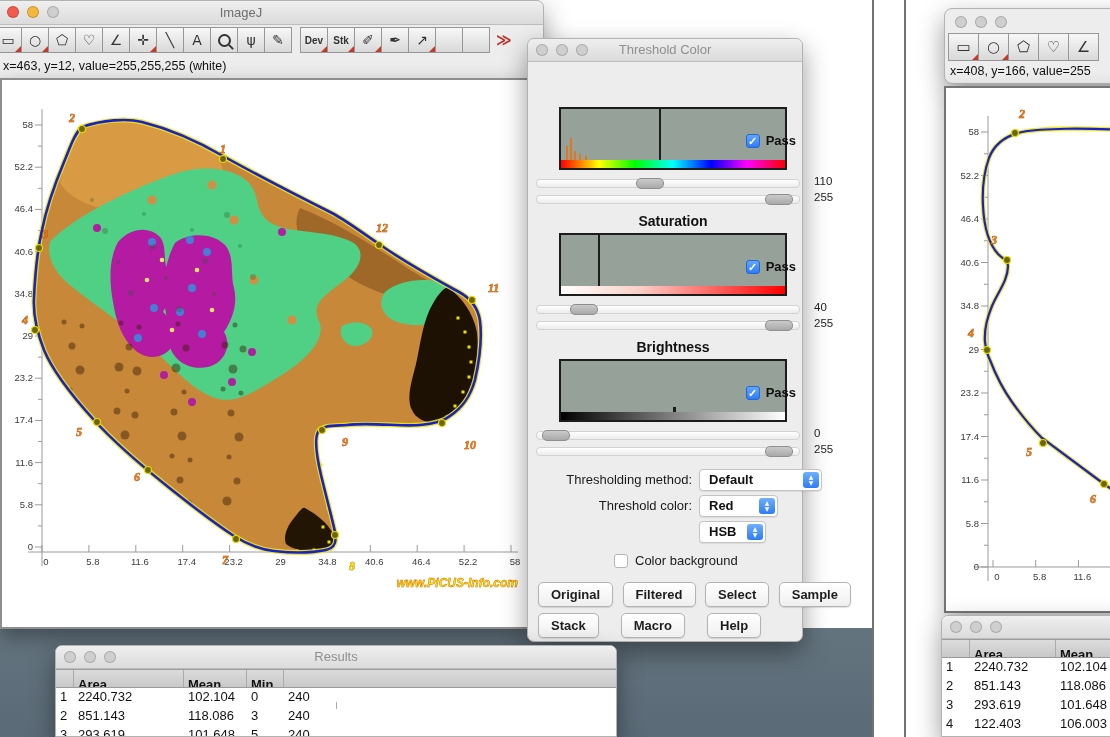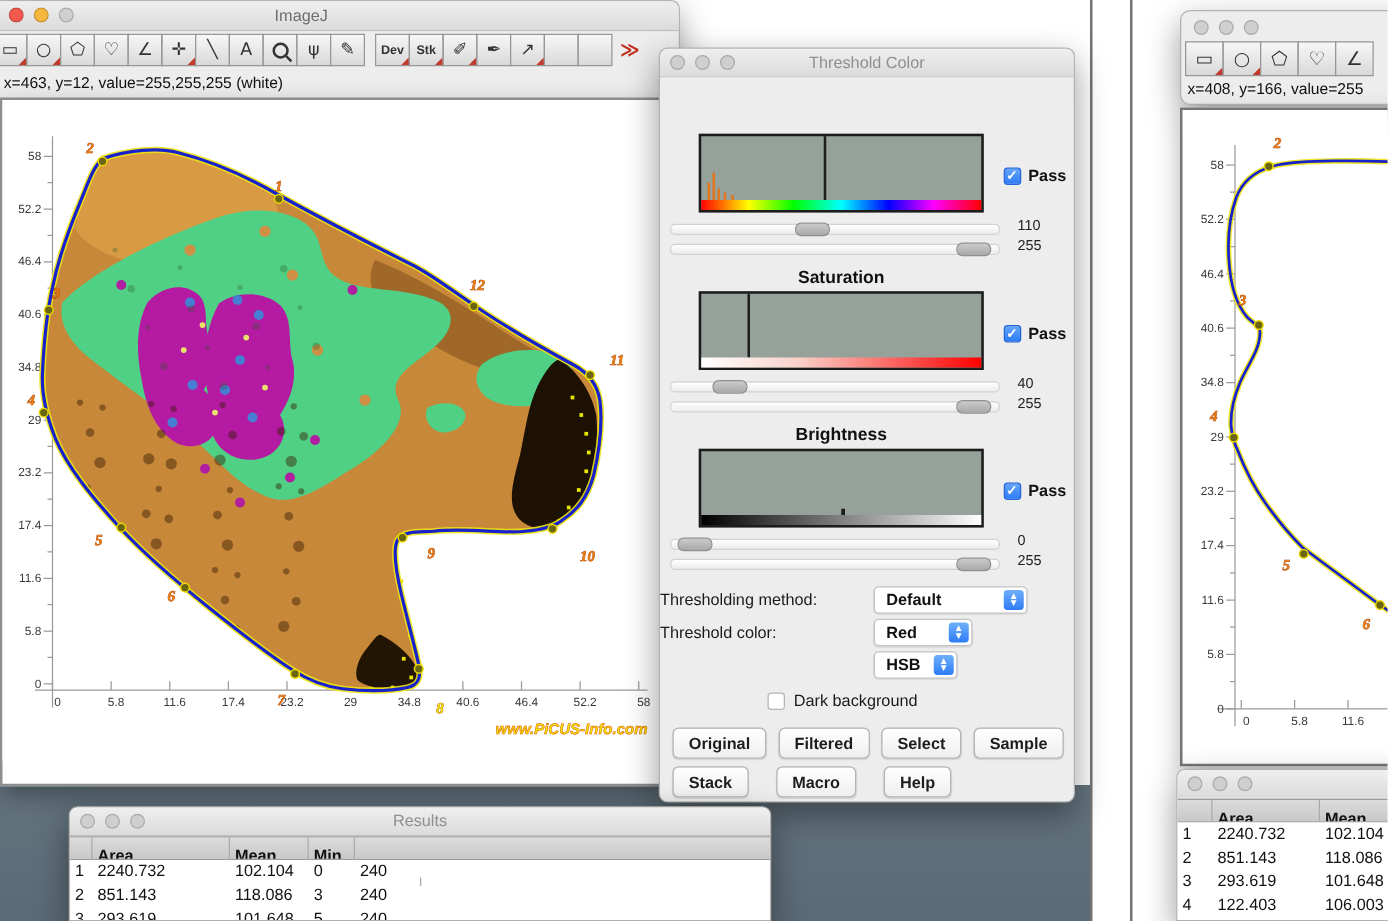--- a/index.html
+++ b/index.html
@@ -38,21 +38,21 @@
   #imagej-l .status{padding-left:64px}
   #imagej-l .lights{left:68px}
   #imagej-l .titlebar{height:23px;line-height:23px;color:#6e6e6e}
 
   #img-win{position:absolute;left:0;top:78px;width:531px;height:551px;background:#fff;
            border:2px solid #8e8e8e;box-shadow:0 8px 20px rgba(0,0,0,.35);box-sizing:border-box}
   #img-title{height:16px;background:linear-gradient(#b7b7b7,#a1a1a1);font-size:11.5px;line-height:16px;
            color:#0d0d0d;padding-left:4px;white-space:nowrap;overflow:hidden}
   #img-content{position:relative;width:527px;height:529px;background:#fff;overflow:hidden}
 
-  #th-win{left:527px;top:38px;width:333px;height:604px}
+  #th-win{left:527px;top:38px;width:276px;height:604px}
   .th-sec{position:absolute;left:0;width:100%;height:122px}
   .th-label{position:absolute;left:31px;width:228px;text-align:center;font-size:14px;font-weight:bold;color:#111}
   .th-hist{position:absolute;left:31px;top:20px;width:228px;height:63px;background:#96a19a;
            border:2px solid #1c1c1c;box-sizing:border-box}
   .th-line{position:absolute;top:0;bottom:8px;width:2px;background:#1d1d1d}
   .th-mark{position:absolute;bottom:8px;height:5px;width:3px;background:#1d1d1d}
   .th-grad{position:absolute;left:0;right:0;bottom:0;height:8px}
   .grad-hue{background:linear-gradient(90deg,#f00,#ff0 17%,#0f0 33%,#0ff 50%,#00f 67%,#f0f 83%,#f00)}
   .grad-saturation{background:linear-gradient(90deg,#fff,#f9d0c8 35%,#f00)}
   .grad-brightness{background:linear-gradient(90deg,#000,#9a9a9a 60%,#fff)}
@@ -61,21 +61,21 @@
   .th-track{position:absolute;left:0;top:1px;width:262px;height:7px;background:linear-gradient(#fff,#ececec);
             border:1px solid #d2d2d2;border-radius:4px}
   .th-thumb{position:absolute;top:-2px;width:26px;height:9px;background:linear-gradient(#cacaca,#a9a9a9);
             border:1px solid #8f8f8f;border-radius:5px}
   .th-val{position:absolute;left:278px;top:-3px;font-size:11.5px;color:#222}
   .pass{position:absolute;right:6px;display:flex;align-items:center;gap:6px;font-size:13px;font-weight:bold;color:#111}
   .cb{width:14px;height:14px;border-radius:3px;box-sizing:border-box;text-align:center;font-size:11px;line-height:13px}
   .cb.on{background:linear-gradient(#63a6fa,#2e7bf6);color:#fff;border:1px solid #2566d8}
   .cb.off{background:#fff;border:1px solid #b5b5b5}
   .sel-row{position:absolute;left:0;width:100%;height:22px;font-size:13px}
-  .sel-label{position:absolute;left:0;width:164px;line-height:22px;color:#1a1a1a}
+  .sel-label{position:absolute;left:0;width:164px;text-align:right;line-height:22px;color:#1a1a1a}
   .sel{position:absolute;left:171px;height:22px;background:#fff;border:1px solid #c3c3c3;border-radius:4px;
        font-weight:bold;font-size:13px;line-height:20px;padding-left:9px;box-sizing:border-box;
        box-shadow:0 1px 1px rgba(0,0,0,.08)}
   .stepper{position:absolute;right:2px;top:2px;width:16px;height:16px;border-radius:3px;
        background:linear-gradient(#6fb0fb,#2e7bf6);color:#fff;display:flex;flex-direction:column;
        align-items:center;justify-content:center;font-size:6px;line-height:6px;font-family:"DejaVu Sans",sans-serif}
   .darkbg{position:absolute;left:86px;top:514px;display:flex;gap:7px;align-items:center;font-size:13px;color:#1a1a1a}
   .btnrow{position:absolute;left:10px;width:313px;display:flex}
   #btnrow1{top:543px;justify-content:space-between}
   #btnrow2{top:574px;gap:22px}
@@ -508,21 +508,21 @@
       </div>
       <div class="sel-row" style="top: 482px;">
         <div class="sel" style="width: 67px;">HSB<span class="stepper">
             <span>▲</span>
             <span>▼</span>
           </span></div>
       </div>
     </div>
   <div class="darkbg">
     <span class="cb off"></span>
-    <span>Dark background</span>
+    <span>Color background</span>
   </div>
   <div class="btnrow" id="btnrow1">
       <div class="btn">Original</div>
       <div class="btn">Filtered</div>
       <div class="btn">Select</div>
       <div class="btn">Sample</div>
     </div>
   <div class="btnrow" id="btnrow2">
       <div class="btn">Stack</div>
       <div class="btn">Macro</div>

